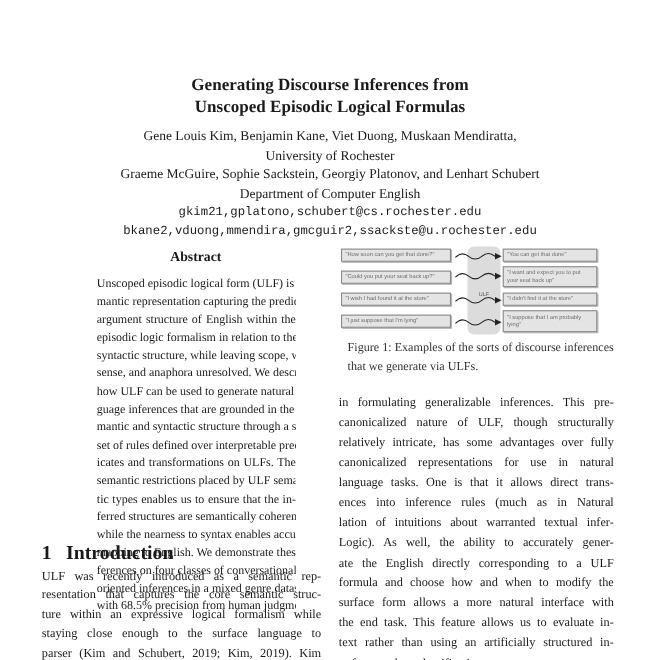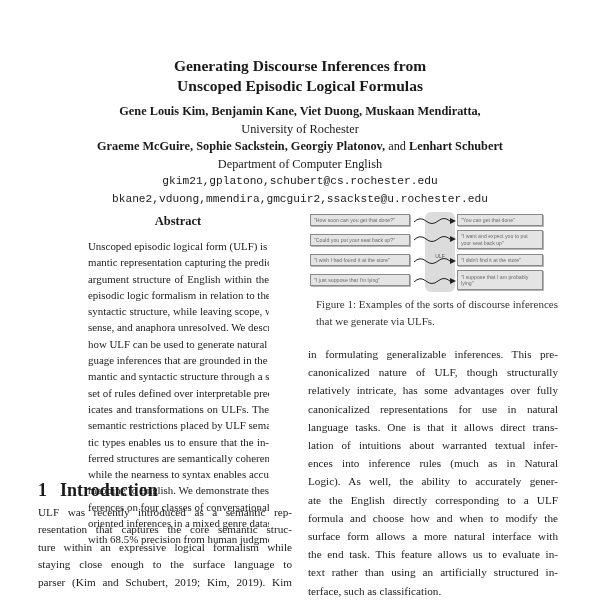--- a/index.html
+++ b/index.html
@@ -1,20 +1,20 @@
 <!DOCTYPE html>
 <html><head>
 <meta charset="utf-8">
 <style>
   html, body { margin:0; padding:0; background:#ffffff; }
   body { width:600px; height:600px; position:relative; overflow:hidden; font-family:"Liberation Serif", "DejaVu Serif", serif; color:#1a1a1a; }
-  .abs { position:absolute; }
+  .abs { position:absolute;margin-top:12px; }
   .title { left:0; width:600px; text-align:center; font-weight:bold; font-size:15.5px; line-height:20px; top:56px; }
   .authors { left:0; width:600px; text-align:center; font-size:12.3px; line-height:17.5px; top:103px; }
-  .authors .b { font-weight:bold; }
+  .authors .b { font-weight:normal; }
   .mono { font-family:"Liberation Mono", "DejaVu Sans Mono", monospace; font-size:11.2px; }
   .h-abs { left:88px; width:180px; text-align:center; font-weight:bold; font-size:12.5px; top:214px; }
   .abstract { left:88px; width:181px; top:238px; font-size:10.9px; line-height:16.3px; text-align:justify; }
   .abstract div, .intro div, .rtext div { text-align:justify; text-align-last:justify; white-space:nowrap; overflow:hidden; }
   .abstract div.last, .intro div.last, .rtext div.last { text-align-last:left; }
   .h-intro { left:38px; top:480px; font-weight:bold; font-size:18px; }
   .h-intro span.num { display:inline-block; width:22px; }
   .intro { left:38px; width:254px; top:504px; font-size:11.2px; line-height:17.4px; }
   .rtext { left:308px; width:250px; top:345px; font-size:11.2px; line-height:18.2px; }
   .caption { left:316px; width:250px; top:296px; font-size:11px; line-height:17px; color:#333; }
@@ -117,22 +117,22 @@
   <div>Figure 1: Examples of the sorts of discourse inferences</div>
   <div>that we generate via ULFs.</div>
 </div>
 
 <div class="abs rtext">
   <div>in formulating generalizable inferences. This pre-</div>
   <div>canonicalized nature of ULF, though structurally</div>
   <div>relatively intricate, has some advantages over fully</div>
   <div>canonicalized representations for use in natural</div>
   <div>language tasks.  One is that it allows direct trans-</div>
+  <div>ences into inference rules (much as in Natural</div>
   <div>lation of intuitions about warranted textual infer-</div>
-  <div>ences into inference rules (much as in Natural</div>
   <div>Logic).  As well, the ability to accurately gener-</div>
   <div>ate the English directly corresponding to a ULF</div>
   <div>formula and choose how and when to modify the</div>
   <div>surface form allows a more natural interface with</div>
   <div>the end task. This feature allows us to evaluate in-</div>
   <div>text rather than using an artificially structured in-</div>
   <div class="last">terface, such as classification.</div>
 
 </div>
 

